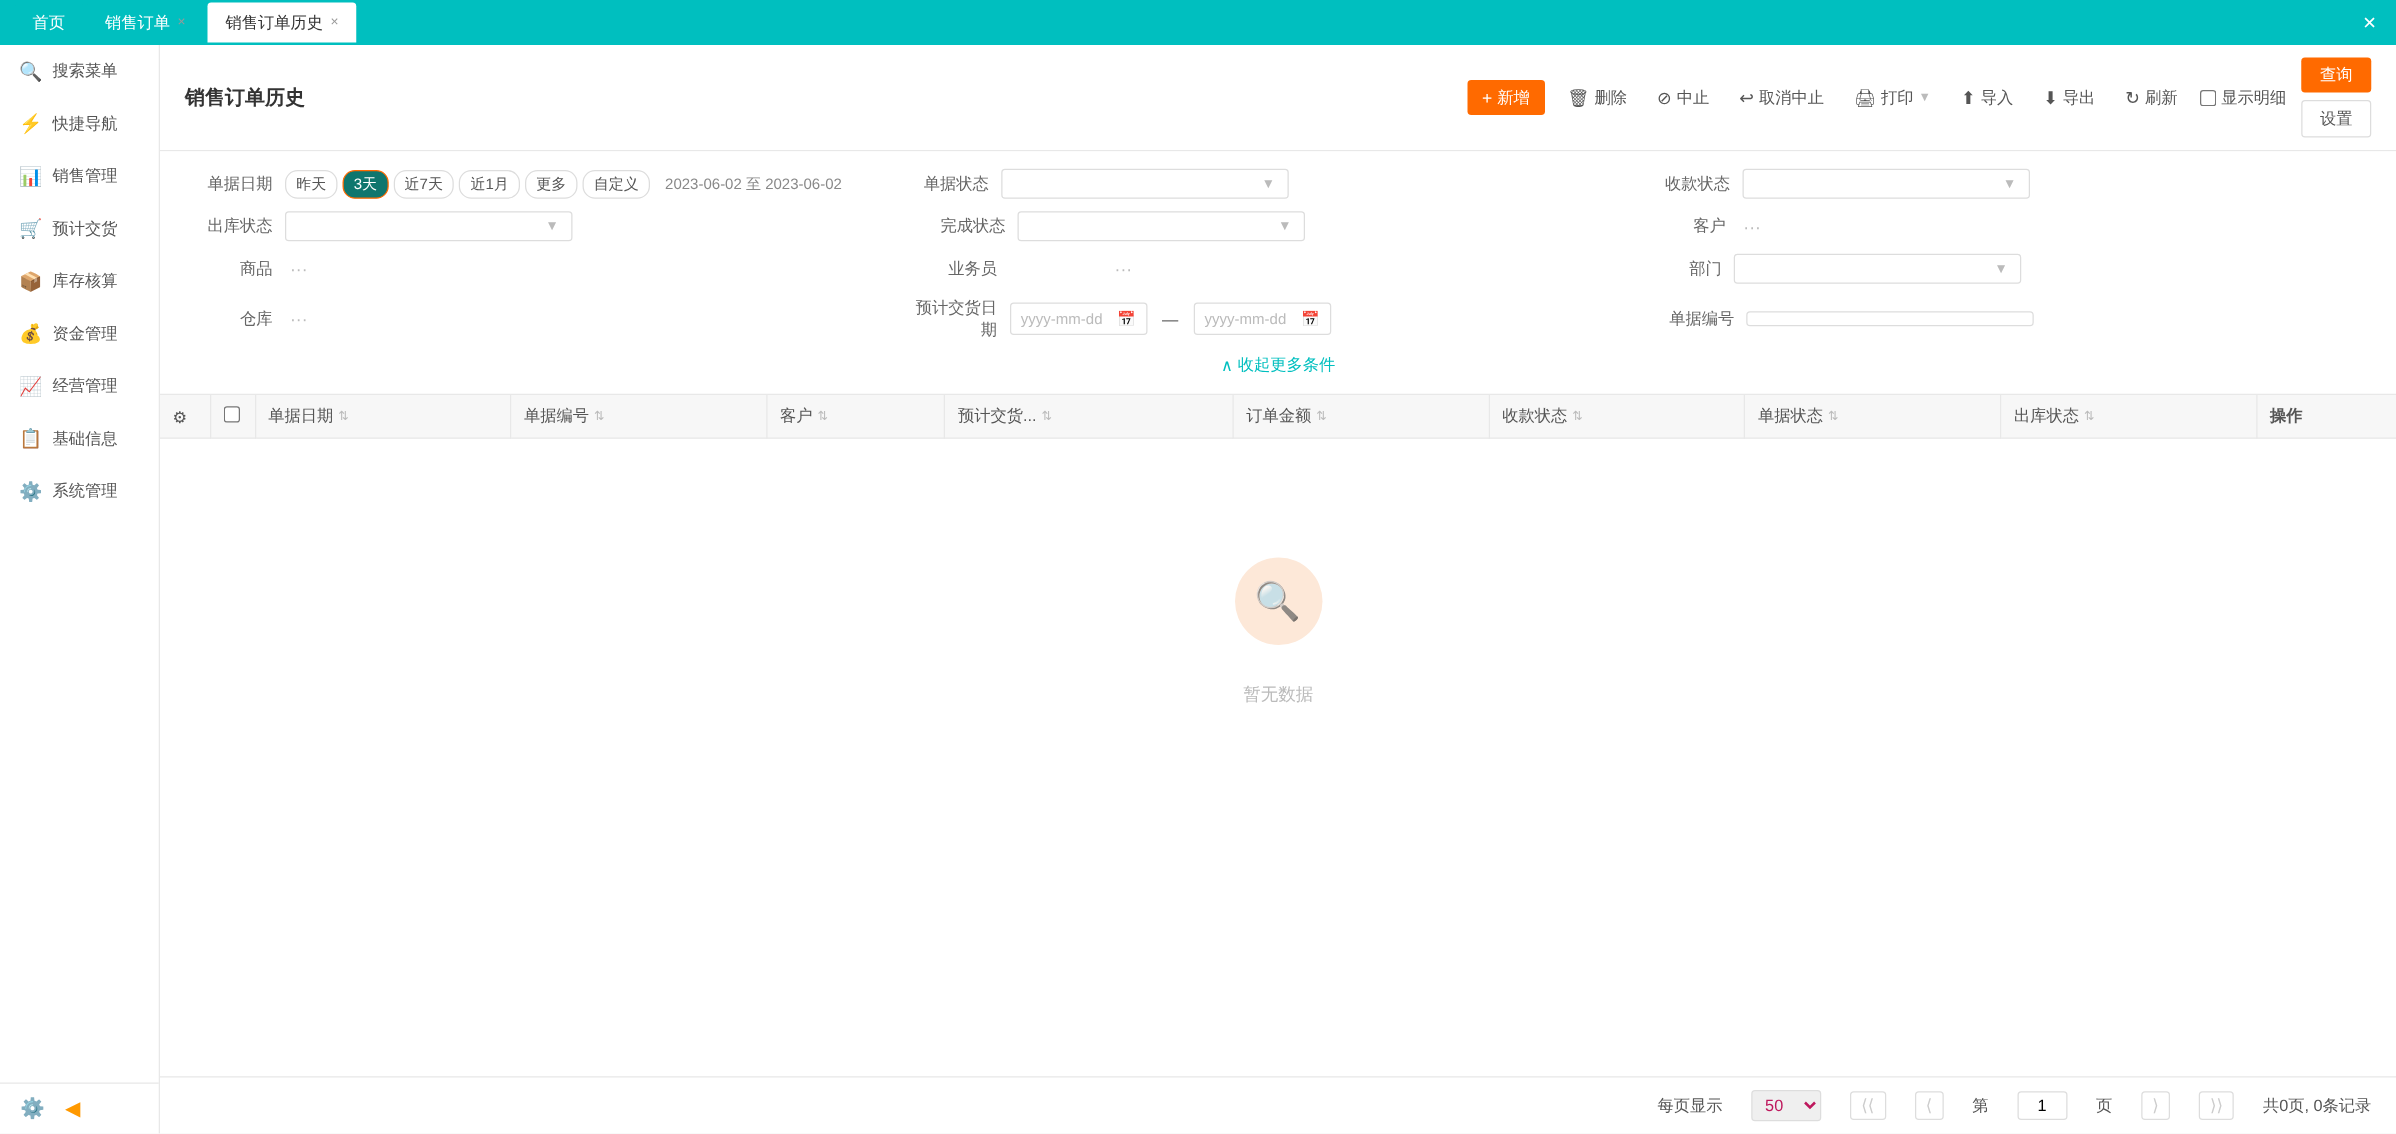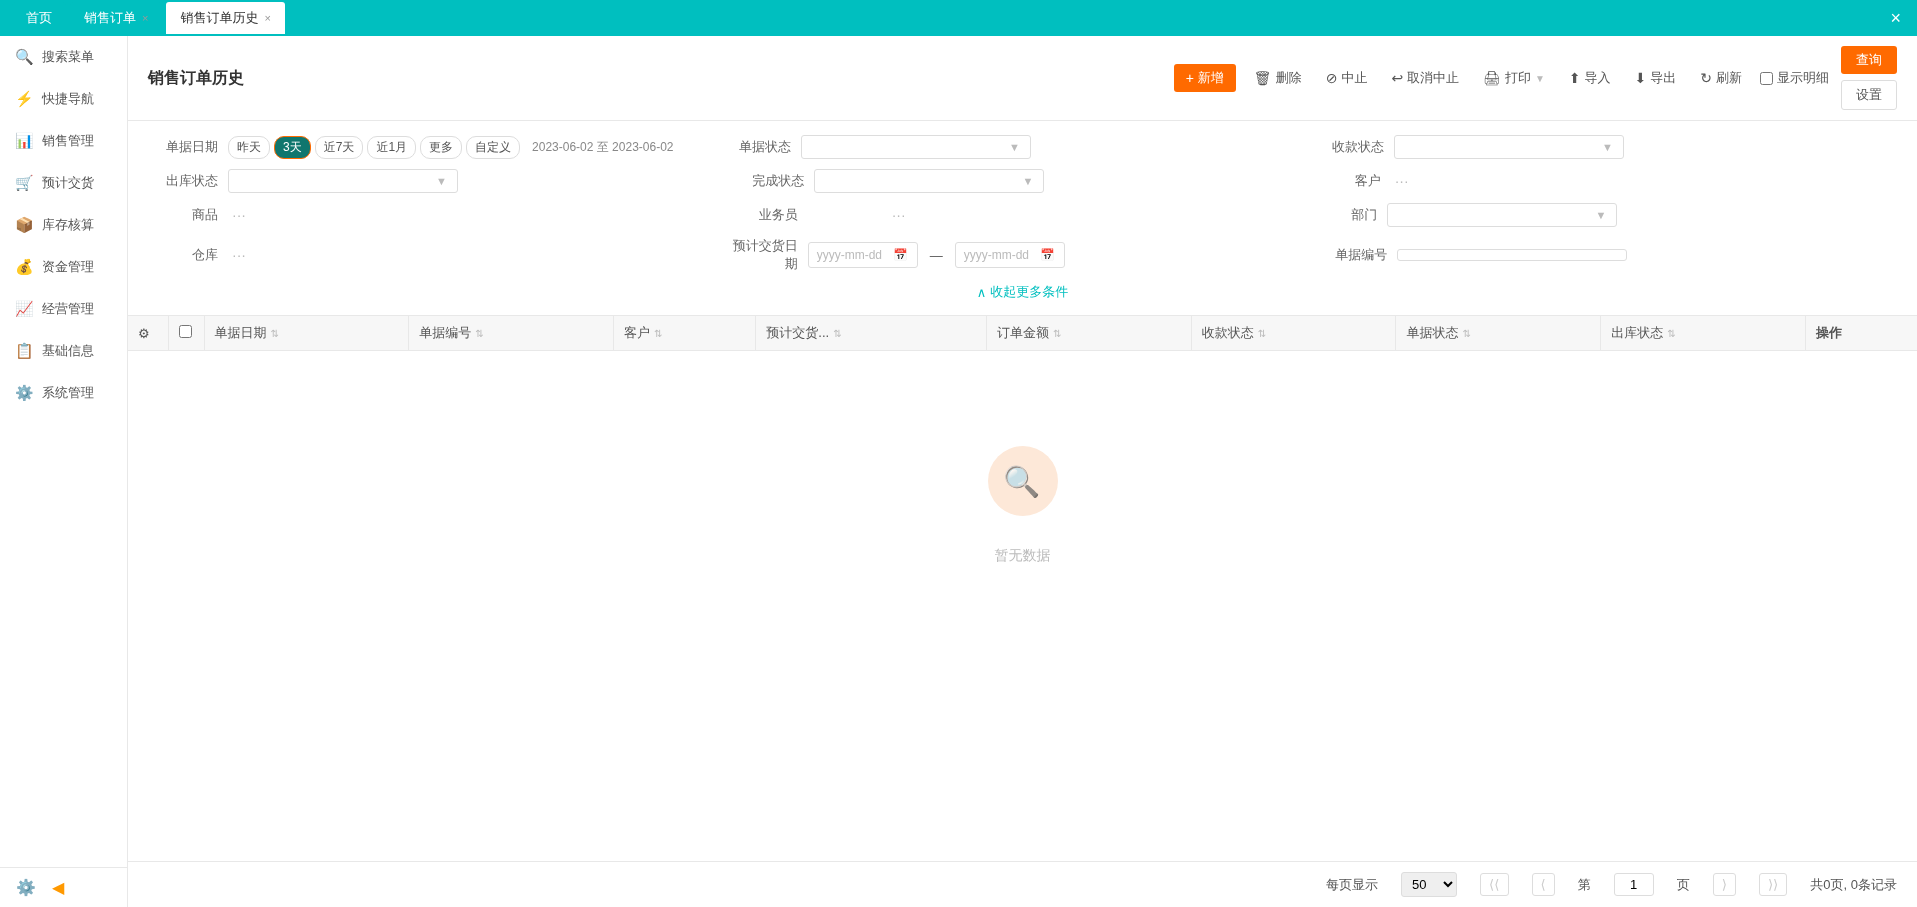--- a/index.html
+++ b/index.html
@@ -63,21 +63,21 @@
     .data-table th:last-child { border-right: none; font-weight: bold; }
     .data-table .th-sortable { display: flex; align-items: center; gap: 4px; cursor: pointer; }
     .data-table .sort-icon { color: #bbb; font-size: 10px; }
     .th-gear { width: 40px; text-align: center; }
     .th-check { width: 36px; text-align: center; }
     .empty-state { display: flex; flex-direction: column; align-items: center; justify-content: center; padding: 80px 0; }
     .empty-text { color: #bbb; font-size: 14px; margin-top: 16px; }
 
     
     .pagination { background: #fff; border-top: 1px solid #e8e8e8; padding: 10px 20px; display: flex; align-items: center; justify-content: flex-end; gap: 23px; flex-shrink: 0; font-size: 13px; color: #555; }
-    .page-size-select { border: 1px solid #ddd; border-radius: 3px; padding: 3px 6px; font-size: 13px; color: #000000; cursor: pointer; }
+    .page-size-select { border: 1px solid #ddd; border-radius: 3px; padding: 3px 6px; font-size: 13px; color: #be185d; cursor: pointer; }
     .page-nav-btn { border: 1px solid #ddd; border-radius: 3px; padding: 3px 8px; background: #fff; cursor: pointer; color: #555; }
     .page-nav-btn:disabled { color: #ccc; cursor: default; }
     .page-input { border: 1px solid #ddd; border-radius: 3px; padding: 3px 6px; width: 40px; text-align: center; font-size: 13px; }
 
     
     .empty-illustration { width: 100px; height: 100px; position: relative; }
     .empty-circle { width: 70px; height: 70px; border-radius: 50%; background: #fde8d8; position: absolute; top: 15px; left: 15px; display: flex; align-items: center; justify-content: center; }
     .empty-circle::after { content: '🔍'; font-size: 30px; opacity: 0.7; }
   </style>
 </head>

